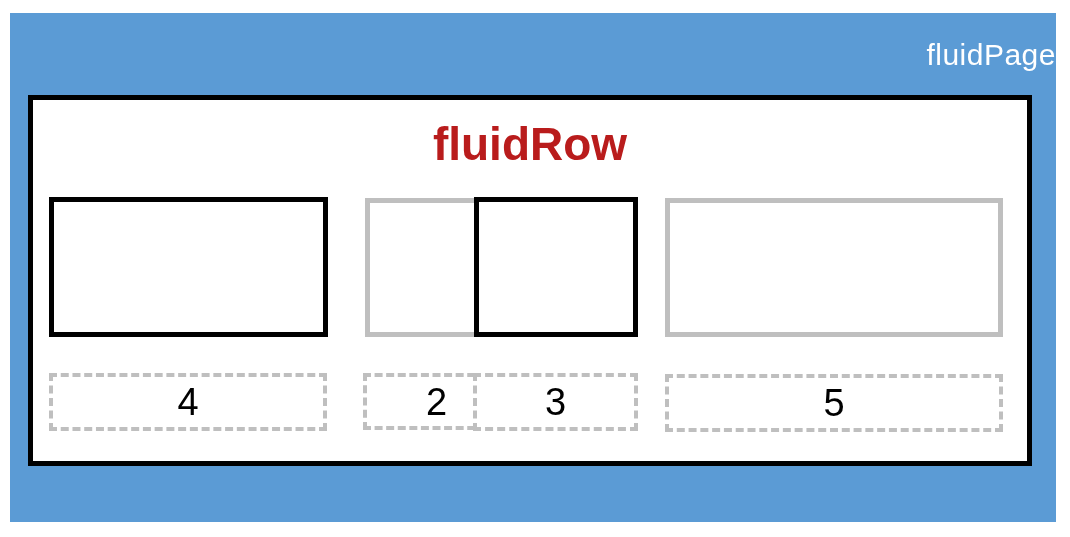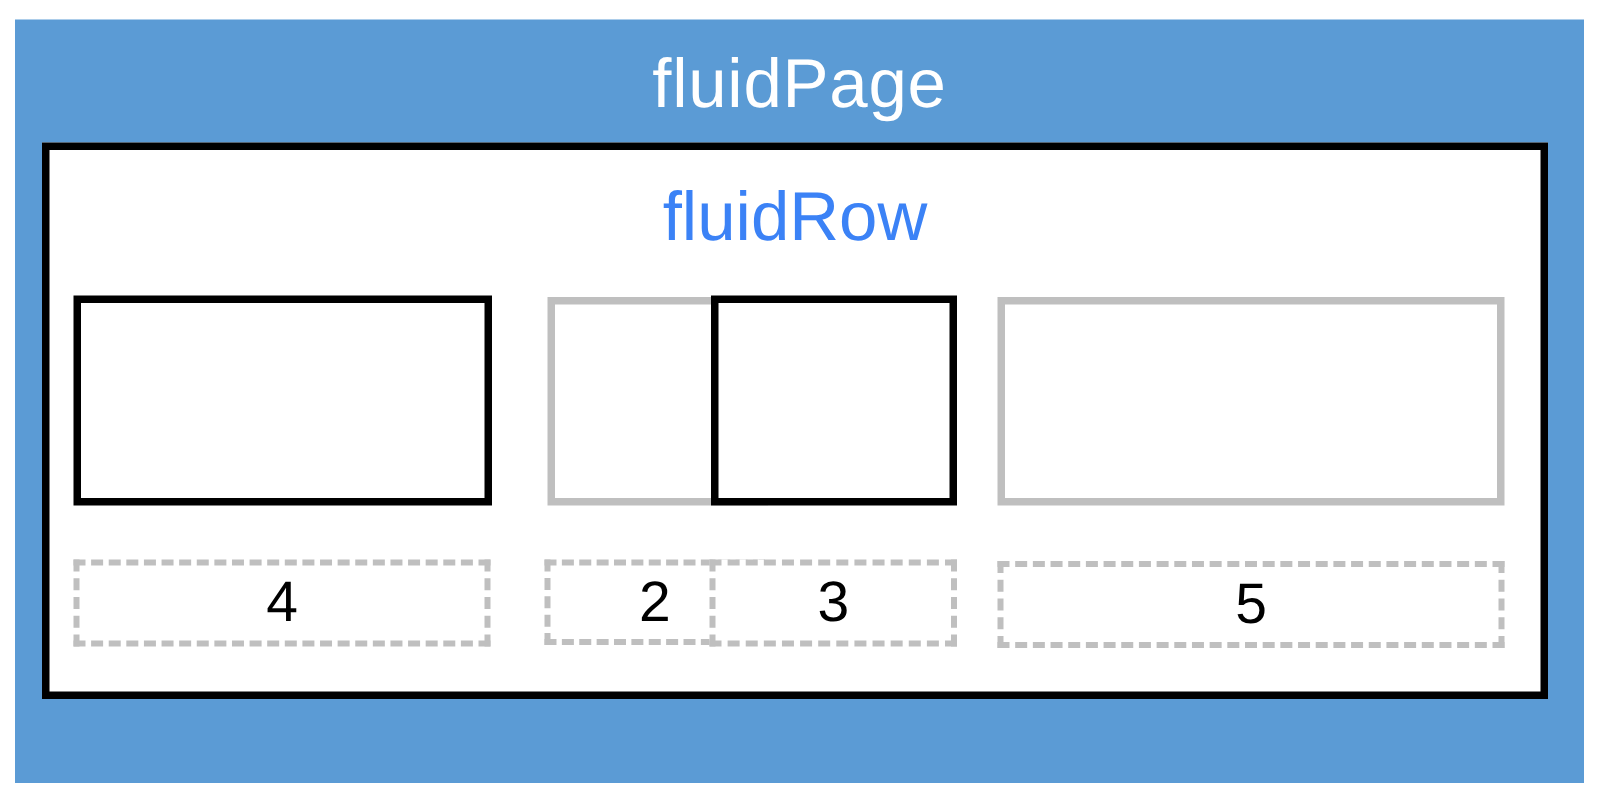--- a/index.html
+++ b/index.html
@@ -21,47 +21,47 @@
     top: 13px;
     width: 1046px;
     height: 509px;
     background: var(--page-blue, #5b9bd5);
   }
   .fp-title {
     position: absolute;
     left: 0;
     top: 16px;
     width: 100%;
-    text-align: center;
+    text-align: right;
     color: #ffffff;
-    font-size: 46px;
+    font-size: 30px;
     line-height: 52px;
     font-weight: 400;
     letter-spacing: 0.5px;
   }
   .fluidrow {
     position: absolute;
     left: 18px;
     top: 82px;
     width: 1004px;
     height: 371px;
     box-sizing: border-box;
     background: #ffffff;
     border: 5px solid var(--box-black, #000000);
   }
   .fr-title {
     position: absolute;
     left: 0;
     top: 18px;
     width: 100%;
     text-align: center;
-    color: #3b82f6;
+    color: #b91c1c;
     font-size: 46px;
     line-height: 52px;
-    font-weight: 400;
+    font-weight: 700;
   }
   .box {
     position: absolute;
     box-sizing: border-box;
     background: #ffffff;
   }
   .box-black { border: 5px solid var(--box-black, #000000); }
   .box-gray  { border: 5px solid var(--box-gray, #bfbfbf); }
 
   .box-a { left: 16px;  top: 97px; width: 279px; height: 140px; }

